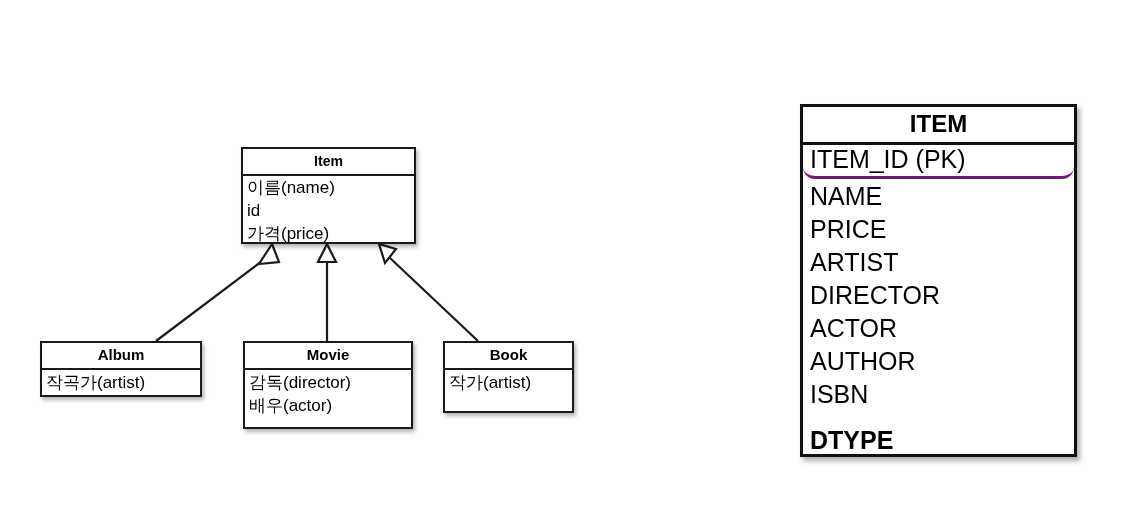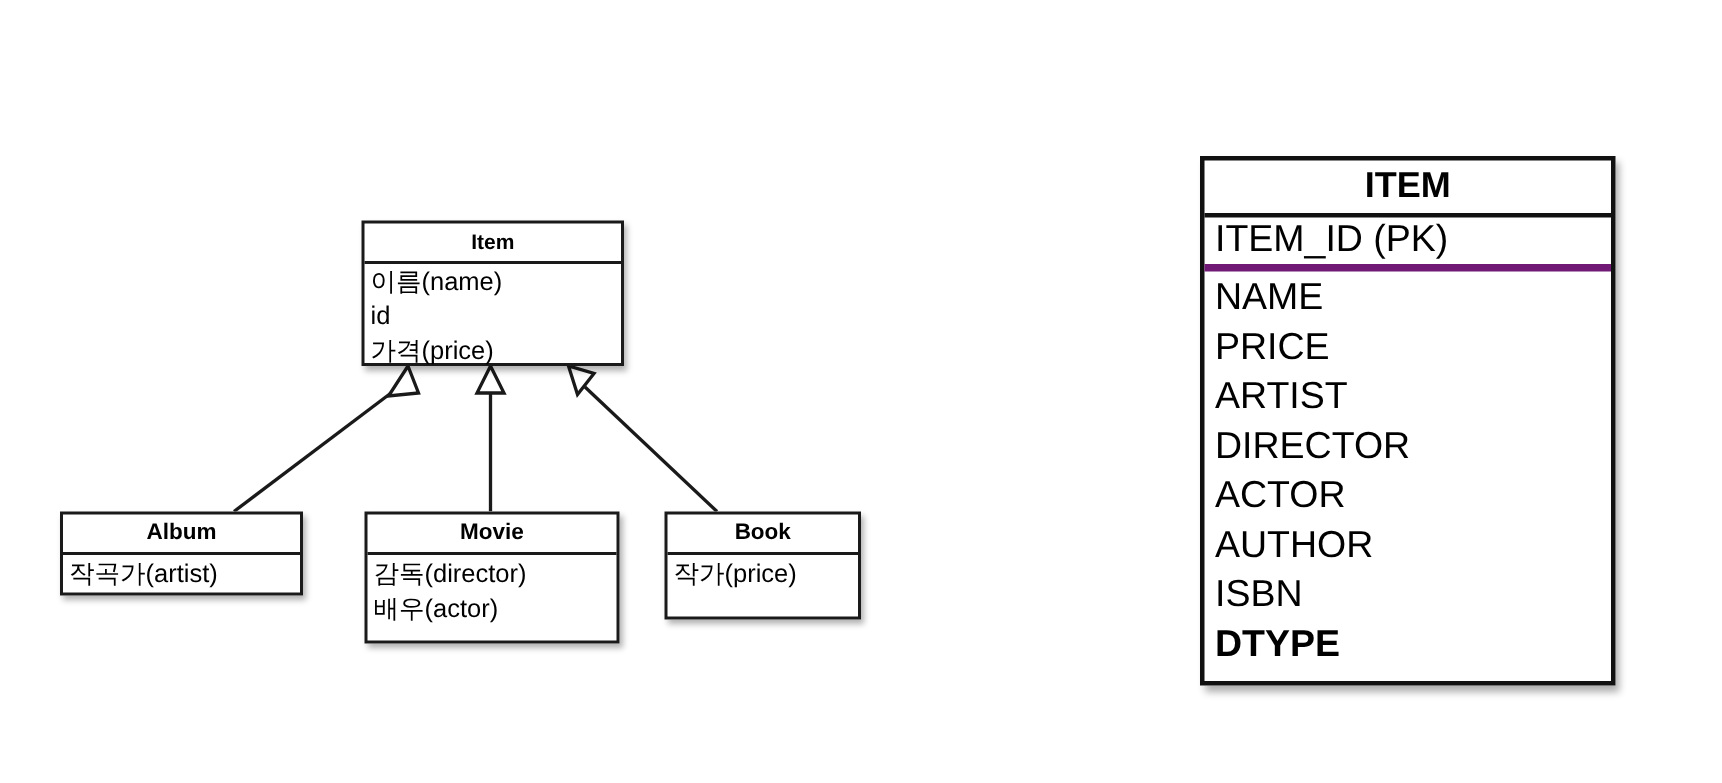--- a/index.html
+++ b/index.html
@@ -92,34 +92,35 @@
     line-height: 33px;
     height: 35px;
     border-bottom: 3px solid #111111;
     white-space: nowrap;
   }
   .tbl-pk {
     font-size: 25px;
     line-height: 29px;
     height: 31px;
     padding-left: 7px;
-    border-bottom: 5px solid #701a75;
+    border-bottom: 3px solid #701a75;
     white-space: nowrap;
     font-weight: normal;
+    border-radius: 12px;
   }
   .tbl-cols {
     padding: 1px 11px 0 7px;
   }
   .tbl-col {
     font-size: 25px;
     line-height: 33px;
     white-space: nowrap;
     font-weight: normal;
   }
-  .tbl-col.bold { font-weight: bold; }
+  .tbl-col.bold { font-weight: bold; margin-top: 13px; }
 </style>
 </head>
 <body>
 
 <div id="canvas">
 
   <svg id="connectors" viewBox="0 0 1148 522" width="1148" height="522">
 
     <line x1="156" y1="341" x2="266" y2="258" stroke="#1a1a1a" stroke-width="2.2"></line>
     <polygon points="272,244 259,264 279,262" fill="#ffffff" stroke="#1a1a1a" stroke-width="2.2" stroke-linejoin="miter"></polygon>
@@ -151,21 +152,21 @@
     <div class="uml-title">Movie</div>
     <div class="uml-attrs">
       <div class="uml-attr">감독(director)</div>
       <div class="uml-attr">배우(actor)</div>
     </div>
   </div>
 
   <div class="uml-box" id="box-book">
     <div class="uml-title">Book</div>
     <div class="uml-attrs">
-      <div class="uml-attr">작가(price)</div>
+      <div class="uml-attr">작가(artist)</div>
     </div>
   </div>
 
   <div id="table-item">
     <div class="tbl-title">ITEM</div>
     <div class="tbl-pk">ITEM_ID (PK)</div>
     <div class="tbl-cols">
       <div class="tbl-col">NAME</div>
       <div class="tbl-col">PRICE</div>
       <div class="tbl-col">ARTIST</div>

